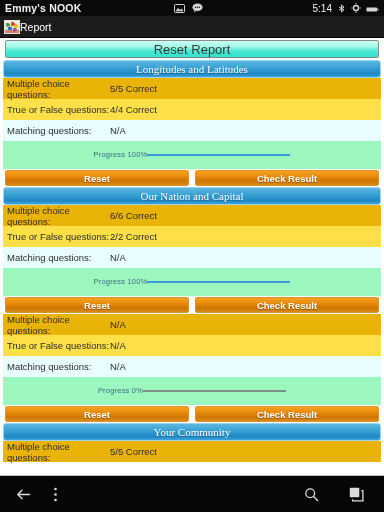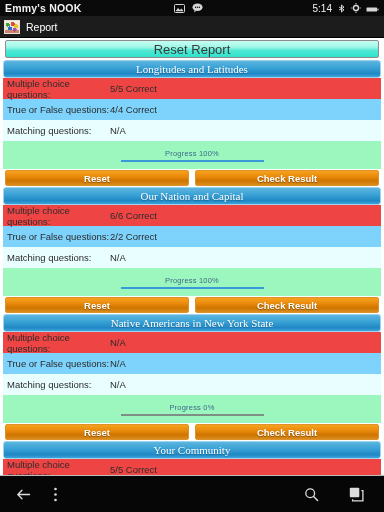--- a/index.html
+++ b/index.html
@@ -22,21 +22,21 @@
   .sb-mid{ flex:1; display:flex; align-items:center; justify-content:center; gap:7px; margin-left:-18px;}
   .sb-right{ display:flex; align-items:center; gap:5px; }
   .sb-clock{ font-size:10px; color:#f2f2f2; }
   .sb-ico{ display:inline-block; opacity:.92; }
 
   
   .app-bar{
     height:22px; width:100%;
     background:#1c1c1c;
     display:flex; align-items:center;
-    padding:0 4px; gap:6px;
+    padding:0 4px; 
     border-bottom:1px solid #000;
   }
   .app-icon{
     width:16px; height:14px;
     border:1px solid #e8e2d8;
     background:
       radial-gradient(circle at 20% 30%, #3ca33c 0 2px, transparent 2px),
       radial-gradient(circle at 55% 25%, #d84f3c 0 2px, transparent 2px),
       radial-gradient(circle at 78% 45%, #f0c02a 0 2px, transparent 2px),
       radial-gradient(circle at 35% 62%, #2f6fd0 0 2px, transparent 2px),
@@ -78,28 +78,28 @@
     font-family:Liberation Serif, serif;
   }
 
   .row{
     height:21px; display:flex; align-items:center;
     font-size:9.5px; color:#2c2c2c;
     padding-left:4px;
   }
   .row .lbl{ width:103px; flex:0 0 auto; }
   .row .val{ flex:1; }
-  .row.mc{ background:#ef4444; }
-  .row.tf{ background:#7dd3fc; }
+  .row.mc{ background:#eab308; }
+  .row.tf{ background:#fde047; }
   .row.mt{ background:#e9feff; }
 
   .progress-zone{
     background:#9cf7bf;
     height:28px;
-    display:flex; flex-direction:column; align-items:center; justify-content:center;
+    display:flex; flex-direction:row; align-items:center; justify-content:center;
     position:relative;
   }
   .progress-label{
     font-size:7.5px; color:#3d6b8a; letter-spacing:.2px;
     margin-bottom:2px;
   }
   .progress-track{
     width:143px; height:2px; background:#7f8f87; position:relative;
   }
   .progress-fill{
@@ -235,21 +235,20 @@
         <span class="progress-fill" style="width: 100%;"></span>
       </span>
     </div>
     <div class="btn-row">
       <div class="btn">Reset</div>
       <div class="btn">Check Result</div>
     </div>
   </div>
 
   <div class="section">
-    <div class="sec-header">Native Americans in New York State</div>
     <div class="row mc">
       <span class="lbl">Multiple choice questions:</span>
       <span class="val">N/A</span>
     </div>
     <div class="row tf">
       <span class="lbl">True or False questions:</span>
       <span class="val">N/A</span>
     </div>
     <div class="row mt">
       <span class="lbl">Matching questions:</span>

